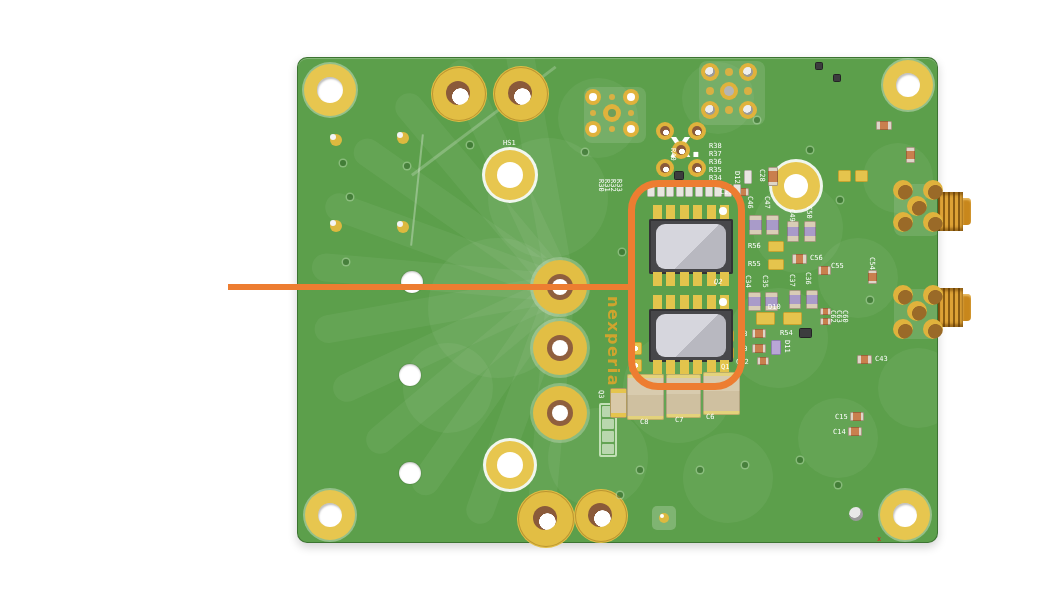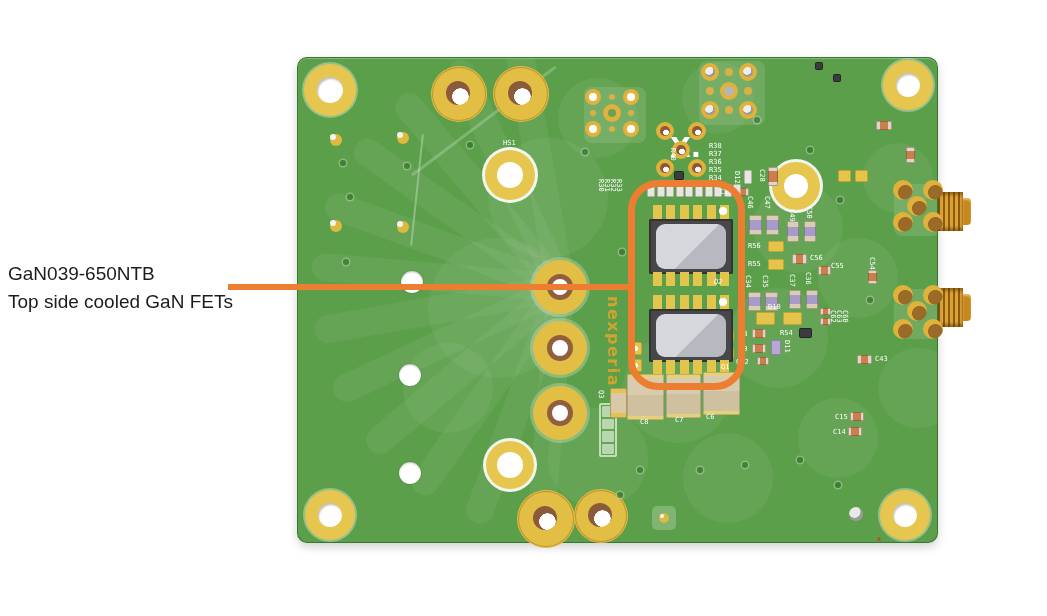--- a/index.html
+++ b/index.html
@@ -56,24 +56,20 @@
        background:repeating-linear-gradient(90deg,#8a5c12 0 2px,#dda235 2px 5px);
        box-shadow:inset 0 3px 3px rgba(90,50,0,.5),inset 0 -3px 3px rgba(90,50,0,.5);}
   .sma::after{content:"";position:absolute;left:25px;top:6px;width:8px;height:27px;background:#c8871c;
        border-radius:0 4px 4px 0;box-shadow:inset 0 2px 2px rgba(255,220,140,.6);}
 </style>
 </head>
 <body>
 
 <div id="stage">
 
-  <div class="annotation">
-    <span>GaN039-650NTB</span>
-    <span>Top side cooled GaN FETs</span>
-  </div>
 
   <div class="board">
     <div class="copper" id="copper">
         <div class="patch" style="left: 286px; top: 29px; width: 62px; height: 56px; background: rgba(255, 255, 255, 0.12); border-radius: 8px;"></div>
         <div class="patch" style="left: 401px; top: 3px; width: 66px; height: 64px; background: rgba(255, 255, 255, 0.12); border-radius: 8px;"></div>
         <div class="patch" style="left: 596px; top: 126px; width: 46px; height: 52px; background: rgba(255, 255, 255, 0.12); border-radius: 8px;"></div>
         <div class="patch" style="left: 596px; top: 231px; width: 46px; height: 50px; background: rgba(255, 255, 255, 0.12); border-radius: 8px;"></div>
         <div class="stripe" style="left: 263px; top: 216px; width: 250px; height: 28px; border-radius: 14px; background: rgba(255, 255, 255, 0.055); transform-origin: 0px 14px; transform: rotate(95deg);"></div>
         <div class="stripe" style="left: 263px; top: 216px; width: 250px; height: 28px; border-radius: 14px; background: rgba(255, 255, 255, 0.055); transform-origin: 0px 14px; transform: rotate(110deg);"></div>
         <div class="stripe" style="left: 263px; top: 216px; width: 250px; height: 28px; border-radius: 14px; background: rgba(255, 255, 255, 0.055); transform-origin: 0px 14px; transform: rotate(125deg);"></div>

